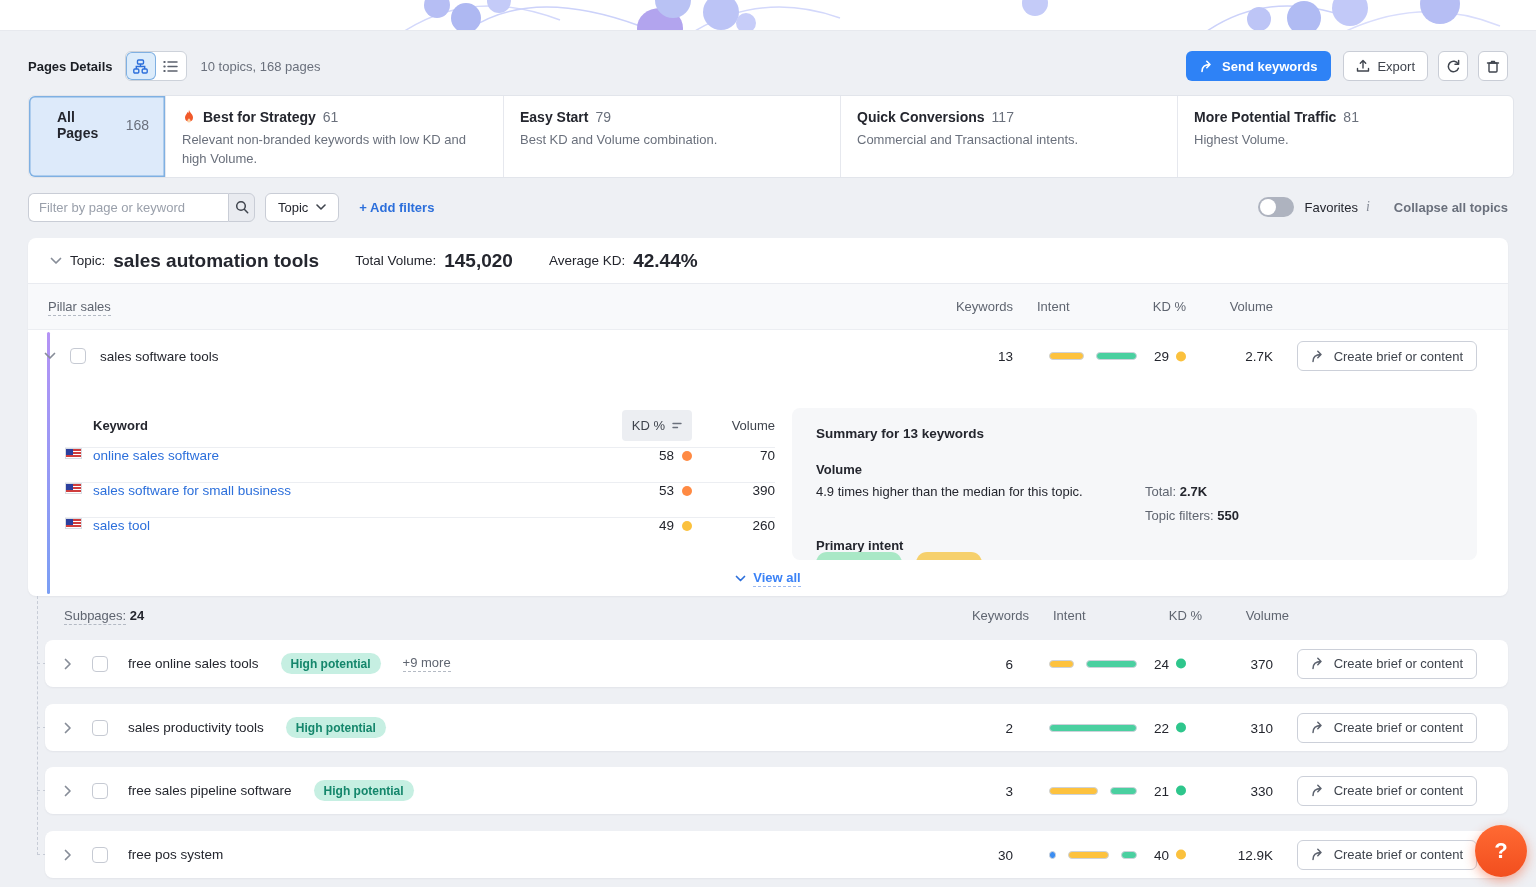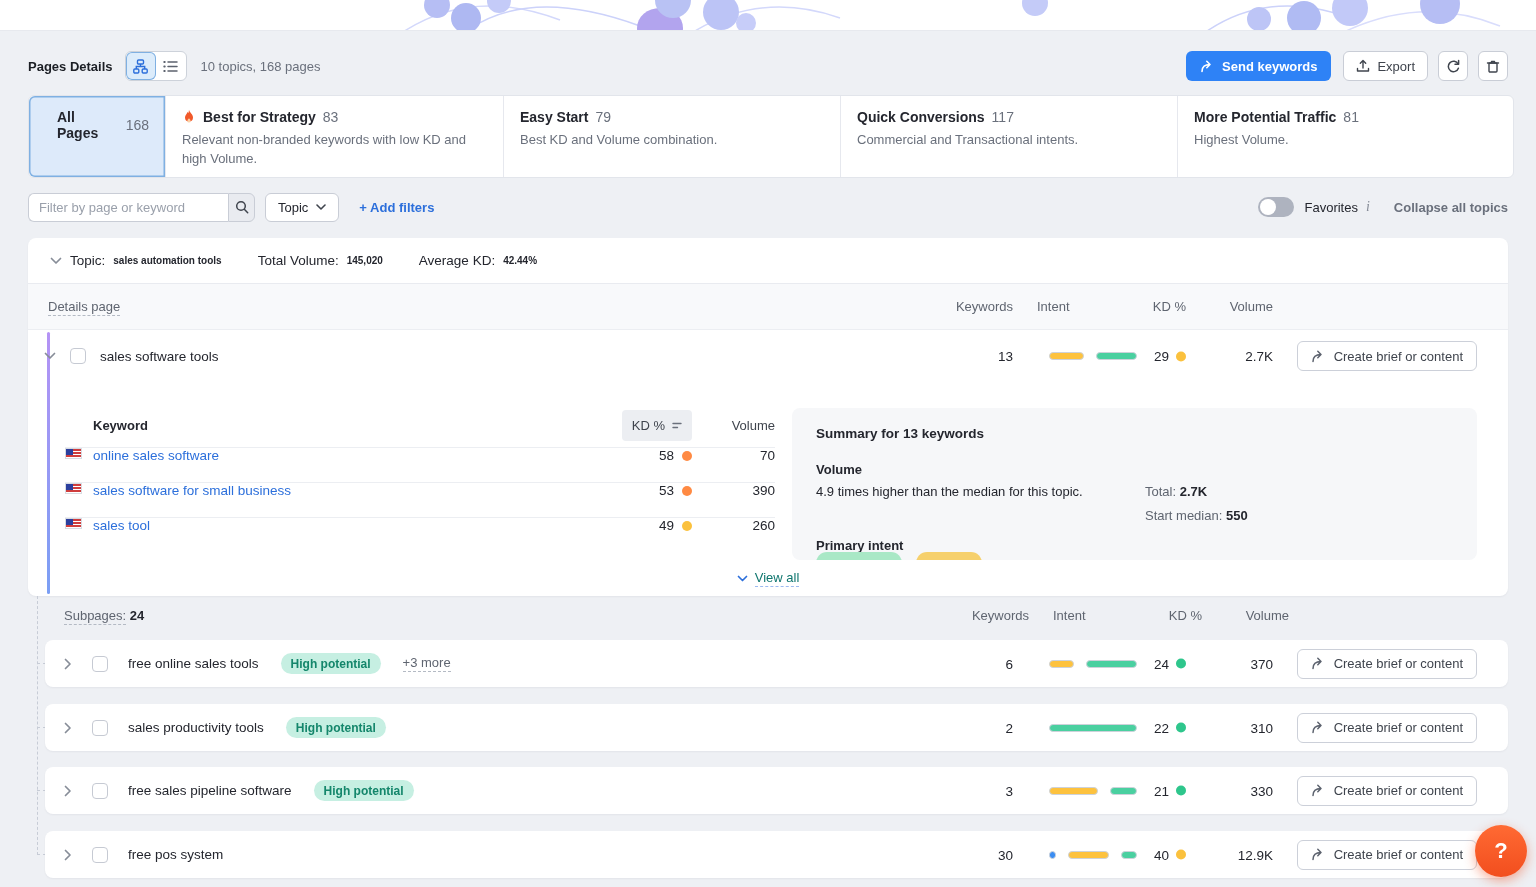--- a/index.html
+++ b/index.html
@@ -43,21 +43,21 @@
   .flink{margin-left:20px;color:#2c6fdb;font-weight:bold;cursor:pointer;}
   .toggle{width:36px;height:20px;border-radius:10px;background:#aeb3bf;position:relative;cursor:pointer;}
   .toggle .knob{position:absolute;left:2px;top:2px;width:16px;height:16px;border-radius:50%;background:#fff;}
   .fav-lbl{margin-left:10px;color:#24262e;}
   .info-i{margin-left:8px;color:#878d98;font-family:"Liberation Serif",serif;font-style:italic;font-size:14px;cursor:pointer;}
   .collapse-lbl{margin-left:24px;color:#6a707c;font-weight:bold;cursor:pointer;}
   
   .card{position:absolute;left:28px;top:238px;width:1480px;height:358px;background:#fff;border-radius:8px;box-shadow:0 1px 2px rgba(16,24,40,.05);}
   .t-head{position:relative;height:46px;display:flex;align-items:center;border-bottom:1px solid #e9ebf0;padding-left:22px;gap:8px;}
   .t-head .lbl{color:#24262e;font-size:13.5px;}
-  .t-head b{font-size:10px;}
+  .t-head b{font-size:19px;}
   .gap28{display:inline-block;width:20px;}
   .band{position:relative;height:46px;background:#f8f9fb;border-bottom:1px solid #eceef2;}
   .band .sec-lbl{position:absolute;left:20px;top:15px;color:#5f6570;border-bottom:1px dashed #b4bac4;padding-bottom:1px;}
   .colh{position:absolute;top:15px;color:#5f6570;}
   .h-kwn{right:495px;} .h-int{left:1009px;} .h-kd{right:322px;} .h-vol{right:235px;}
   .accent{position:absolute;left:19px;top:94px;width:3px;height:262px;border-radius:2px;background:linear-gradient(180deg,#b593f5,#7b9ff4);}
   .prow{position:relative;height:52px;display:flex;align-items:center;padding-left:16px;gap:14px;}
   .cbx{width:16px;height:16px;border:1px solid #c6cad3;border-radius:4px;background:#fff;cursor:pointer;flex:0 0 auto;}
   .row-title{font-size:13.5px;color:#24262e;}
   .cell{position:absolute;top:50%;transform:translateY(-50%);}
@@ -87,21 +87,21 @@
   .sum .s-title{position:absolute;left:24px;top:18px;font-weight:bold;font-size:13.5px;}
   .sum .s-vol-lbl{position:absolute;left:24px;top:54px;font-weight:bold;}
   .sum .s-vol-txt{position:absolute;left:24px;top:76px;color:#24262e;}
   .sum .s-total{position:absolute;left:353px;top:76px;color:#5f6570;}
   .sum .s-median{position:absolute;left:353px;top:100px;color:#5f6570;}
   .sum b{color:#24262e;}
   .sum .s-int-lbl{position:absolute;left:24px;top:130px;font-weight:bold;}
   .pill-clip{position:absolute;left:24px;top:144px;display:flex;gap:14px;}
   .pill-clip span{display:block;height:22px;border-radius:11px;}
   .viewall{position:absolute;left:0;right:0;top:322px;height:36px;display:flex;align-items:center;justify-content:center;gap:7px;}
-  .viewall .va-txt{color:#0f766e;font-weight:normal;border-bottom:1px dashed #9dbaf0;padding-bottom:1px;cursor:pointer;}
+  .viewall .va-txt{color:#3b82f6;font-weight:bold;border-bottom:1px dashed #9dbaf0;padding-bottom:1px;cursor:pointer;}
   
   .sband{position:absolute;left:44px;top:600px;width:1480px;height:34px;}
   .sband .sec-lbl{position:absolute;left:20px;top:8px;color:#5f6570;}
   .sband .sec-lbl .dash{border-bottom:1px dashed #b4bac4;padding-bottom:1px;}
   .sband .colh{top:8px;}
   
   .conn-v{position:absolute;left:37px;top:596px;height:259px;border-left:1px dashed #c7ccd6;}
   .conn-h{position:absolute;left:37px;width:9px;border-bottom:1px dashed #c7ccd6;}
   
   .srow{position:absolute;left:45px;width:1463px;height:47px;background:#fff;border-radius:8px;box-shadow:0 1px 2px rgba(16,24,40,.05);}
@@ -200,21 +200,21 @@
         <span class="t-count">168</span>
       </div>
     </div>
     <div class="tab w2">
       <div class="t-line">
         <svg class="ico" width="14" height="16" viewBox="0 0 14 16">
             <path d="M7 .8c.5 3 4 4.3 4 7.7a4 4 0 0 1-8 0C3 6.3 4.9 5.2 5.4 3.1 6.2 4.3 6.6 4.8 7 .8z" fill="#f1592a"></path>
             <path d="M7 9.2c.9 1 1.6 1.5 1.6 2.7a1.6 1.6 0 0 1-3.2 0c0-1.2.7-1.7 1.6-2.7z" fill="#fbd0a5"></path>
           </svg>
         <span class="t-title">Best for Strategy</span>
-        <span class="t-count">83</span>
+        <span class="t-count">61</span>
       </div>
       <div class="t-desc">Relevant non-branded keywords with low KD and high Volume.</div>
     </div>
     <div class="tab w3">
       <div class="t-line">
         <span class="t-title">Easy Start</span>
         <span class="t-count">79</span>
       </div>
       <div class="t-desc">Best KD and Volume combination.</div>
     </div>
@@ -269,21 +269,21 @@
       <b>sales automation tools</b>
       <span class="gap28"></span>
       <span class="lbl">Total Volume:</span>
       <b>145,020</b>
       <span class="gap28"></span>
       <span class="lbl">Average KD:</span>
       <b>42.44%</b>
     </div>
 
     <div class="band">
-      <span class="sec-lbl">Details page</span>
+      <span class="sec-lbl">Pillar sales</span>
       <span class="colh h-kwn">Keywords</span>
       <span class="colh h-int">Intent</span>
       <span class="colh h-kd">KD %</span>
       <span class="colh h-vol">Volume</span>
     </div>
 
     <div class="accent"></div>
 
     <div class="prow">
       <svg class="ico" width="12" height="8" viewBox="0 0 12 8">
@@ -351,21 +351,21 @@
           </span>
         <span class="kw-vol">260</span>
       </div>
     </div>
 
     <div class="sum">
       <span class="s-title">Summary for 13 keywords</span>
       <span class="s-vol-lbl">Volume</span>
       <span class="s-vol-txt">4.9 times higher than the median for this topic.</span>
       <span class="s-total"><span>Total: </span><b>2.7K</b></span>
-      <span class="s-median"><span>Start median: </span><b>550</b></span>
+      <span class="s-median"><span>Topic filters: </span><b>550</b></span>
       <span class="s-int-lbl">Primary intent</span>
       <span class="pill-clip">
         <span style="width: 86px; background: rgb(169, 232, 198);"></span>
         <span style="width: 66px; background: rgb(246, 208, 108);"></span>
       </span>
     </div>
 
     <div class="viewall">
       <svg class="ico" width="11" height="7" viewBox="0 0 11 7">
           <path d="M1.5 1.5 5.5 5.5l4-4" stroke="#2c6fdb" stroke-width="1.7" fill="none" stroke-linecap="round" stroke-linejoin="round"></path>
@@ -389,21 +389,21 @@
   <div class="conn-h" style="top:854px"></div>
 
   <div class="srow" style="top:640px">
     <div class="inner">
       <svg class="ico" width="8" height="12" viewBox="0 0 8 12">
           <path d="M1.5 1.5 6 6l-4.5 4.5" stroke="#878d98" stroke-width="1.7" fill="none" stroke-linecap="round" stroke-linejoin="round"></path>
         </svg>
       <span class="cbx"></span>
       <span class="row-title">free online sales tools</span>
       <span class="hp-pill">High potential</span>
-      <span class="more-lnk">+3 more</span>
+      <span class="more-lnk">+9 more</span>
       <span class="cell c-kwn">6</span>
       <span class="cell c-int">
           <span class="seg" style="width: 33%; background: rgb(253, 194, 62);"></span>
           <span class="seg" style="width: 67%; background: rgb(74, 208, 160);"></span>
         </span>
       <span class="cell c-kd">
           <span>24</span>
           <span class="dot" style="background: rgb(46, 198, 140);"></span>
         </span>
       <span class="cell c-vol">370</span>

